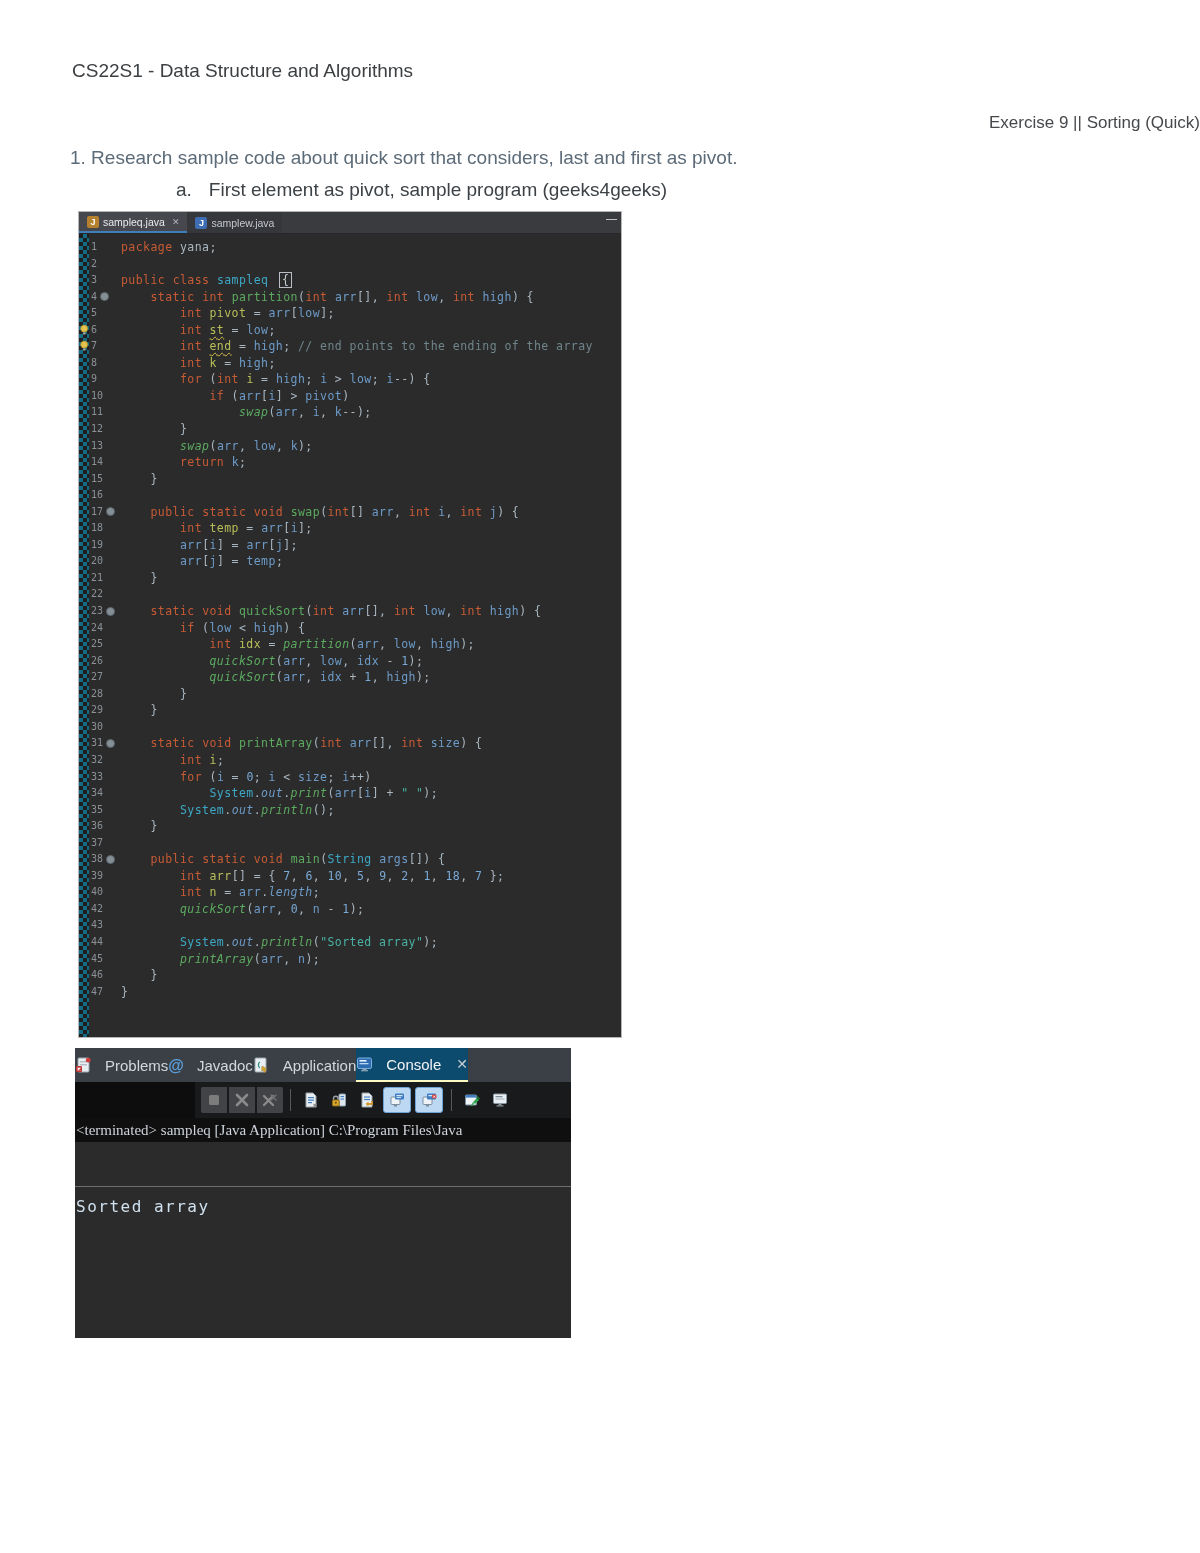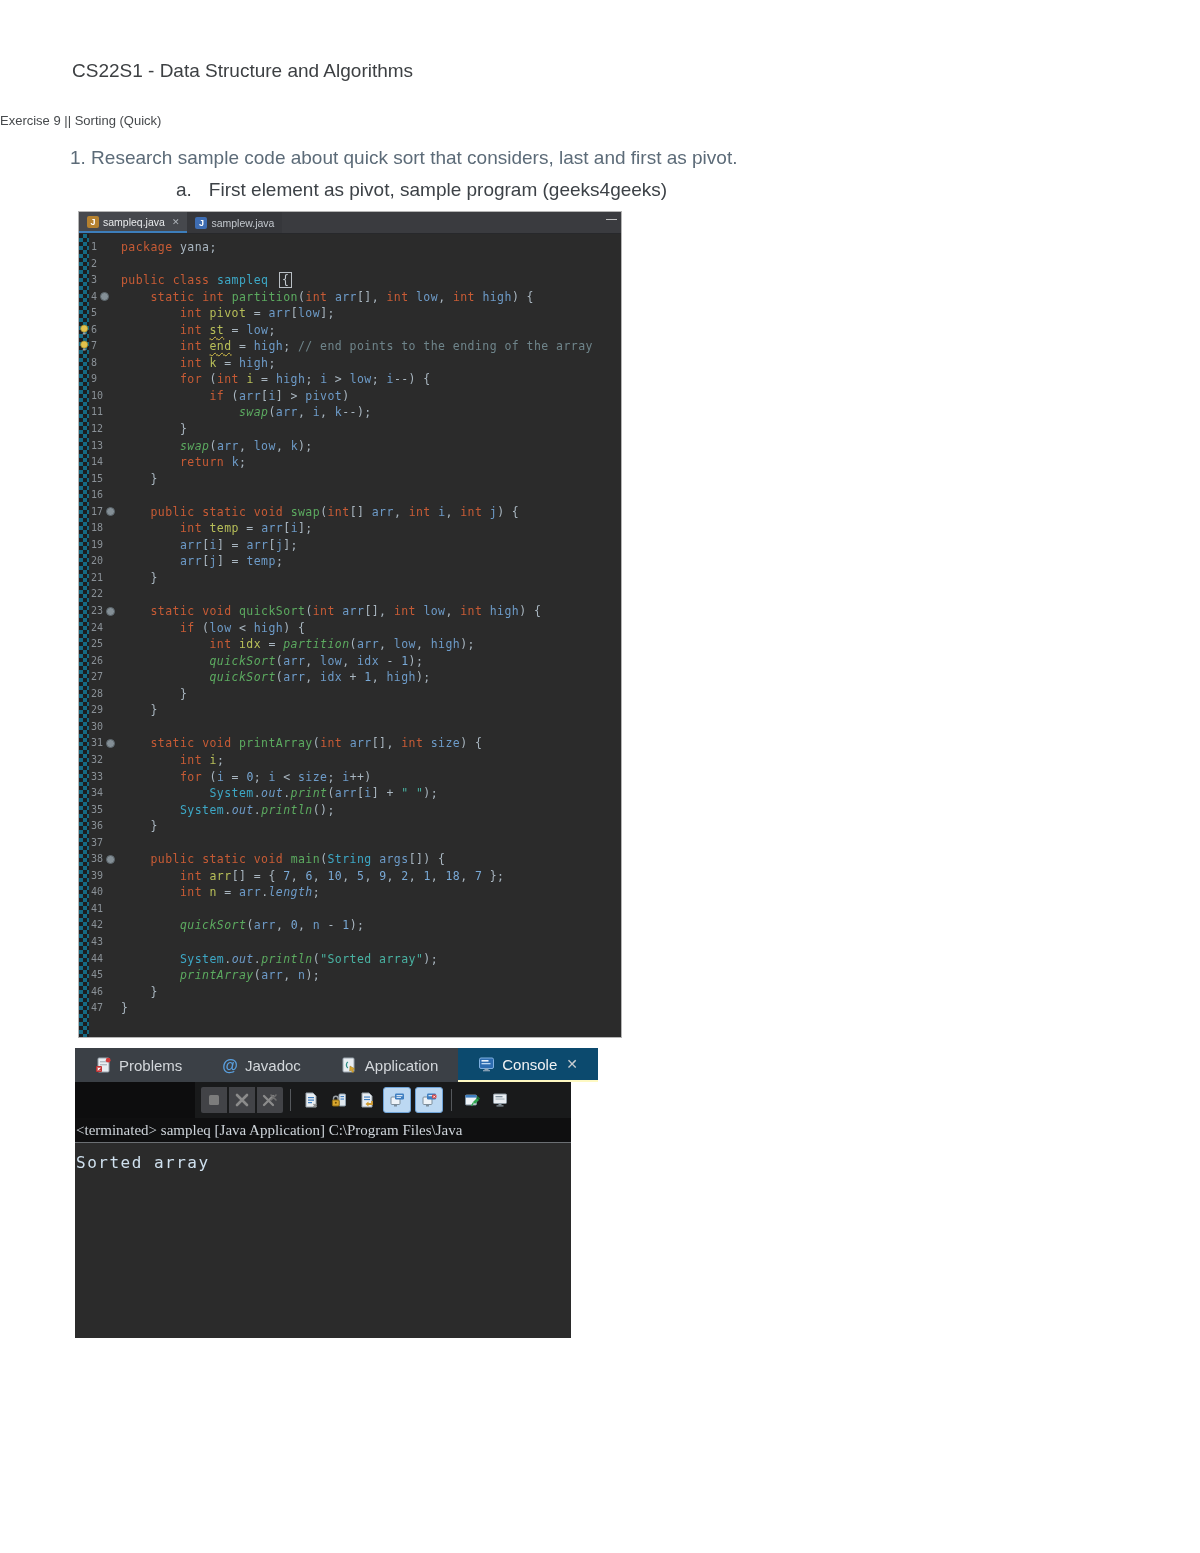--- a/index.html
+++ b/index.html
@@ -1,21 +1,21 @@
 <!DOCTYPE html>
 <html><head>
 <meta charset="utf-8">
 <style>
   html,body{margin:0;padding:0;background:#ffffff;}
   .page{position:relative;width:1200px;height:1553px;background:#ffffff;overflow:hidden;
         font-family:"Liberation Sans",sans-serif;}
 
   
   .hdr{position:absolute;left:72px;top:60px;font-size:19px;color:#3d4043;}
-  .extitle{position:absolute;left:0;top:113px;width:1200px;text-align:left;font-size:13px;color:#46494c;}
+  .extitle{position:absolute;left:0;top:113px;width:1200px;text-align:right;font-size:17px;color:#46494c;}
   .item1{position:absolute;left:70px;top:147px;font-size:19px;color:#5c6b78;}
   .item1a{position:absolute;left:176px;top:179px;font-size:19px;color:#3d4247;}
   .item1a .sub{margin-left:17px;}
 
   
   .editor{position:absolute;left:78px;top:211px;width:544px;height:827px;
           background:#2b2b2b;border:1px solid #b5b5b5;box-sizing:border-box;}
   .etabbar{position:relative;height:21px;background:#3a3b3f;display:flex;align-items:stretch;
            font-size:10.5px;color:#c3c8ce;border-bottom:1px solid #27282b;}
   .etab{display:flex;align-items:center;gap:4px;padding:0 8px;background:#36373b;}
@@ -51,38 +51,38 @@
   .tk-s {color:#49b2a2;}
   .tk-cm{color:#6f858b;}
   .tk-sf{color:#6d9bc8;font-style:italic;}
   .tk-w {color:#b8bf59;text-decoration:underline wavy #d8c24a 1px;text-underline-offset:2px;}
   .tk-b {color:#c3cad0;border:1px solid #b9bfc4;padding:0 2px;margin-left:3px;}
 
   
   .console{position:absolute;left:75px;top:1048px;width:496px;height:290px;background:#2b2b2b;
            display:flex;flex-direction:column;box-sizing:border-box;}
   .ctabbar{height:34px;background:#3b4046;display:flex;align-items:stretch;font-size:15px;color:#d3d7db;}
-  .ctab{display:flex;align-items:center;gap:7px;padding:0 20px;}
+  .ctab{display:flex;align-items:center;gap:13px;padding:0 0;}
   .ctab.active{background:#0c4a6e;color:#f2f3f4;border-bottom:2px solid #fef9c3;box-sizing:border-box;}
   .ctab .cticon{display:inline-flex;width:17px;height:17px;}
   .ctabclose{font-size:14px;color:#c9ccd0;margin-left:2px;}
   .at-glyph{color:#5aa0e0;font-weight:bold;font-size:16px;line-height:17px;}
 
   .ctoolbar{height:36px;background:#191a1b;display:flex;align-items:center;}
   .tbblack{width:120px;height:36px;background:#0d0d0e;}
   .tbtn{display:inline-flex;align-items:center;justify-content:center;width:26px;height:26px;margin:0 1px;}
   .tbtn.grp1{background:#424347;}
   .tbtn.g1first{border-radius:2px 0 0 2px;margin-left:6px;}
   .tbtn.g1last{border-radius:0 2px 2px 0;}
   .tbtn.toggled{background:#bcd8f2;border:1px solid #6ea3d8;border-radius:3px;width:26px;height:24px;margin:0 2px;}
   .tsep{width:1px;height:22px;background:#55585c;margin:0 6px;display:inline-block;}
 
   .cstatus{height:24px;background:#0f0f10;color:#ced4da;font-size:15px;line-height:24px;
            white-space:nowrap;overflow:hidden;padding-left:1px;font-family:Liberation Serif, serif;}
-  .coutput{flex:1;background:#2b2b2b;border-top:1px solid #6b6f73;padding:6px 0 0 1px;}
+  .coutput{flex:1;background:#2b2b2b;border-top:1px solid #6b6f73;padding:6px 0 0 1px;margin-top:44px;}
   .coline{font-family:"DejaVu Sans Mono",monospace;font-size:16px;letter-spacing:1.5px;
           color:#cfe0ee;line-height:27px;white-space:pre;}
 </style>
 </head>
 <body>
 
 <div class="page">
 
   <div class="hdr">CS22S1 - Data Structure and Algorithms</div>
   <div class="extitle">Exercise 9 || Sorting (Quick)</div>
@@ -146,21 +146,20 @@
           <div class="cl"><span class="gut"><span>31</span><span class="mmark"></span></span><span class="codetx"><span class="tk-p">    </span><span class="tk-k">static</span><span class="tk-p"> </span><span class="tk-k">void</span><span class="tk-p"> </span><span class="tk-f">printArray</span><span class="tk-p">(</span><span class="tk-k">int</span><span class="tk-p"> </span><span class="tk-r">arr</span><span class="tk-p">[], </span><span class="tk-k">int</span><span class="tk-p"> </span><span class="tk-r">size</span><span class="tk-p">) {</span></span></div>
           <div class="cl"><span class="gut"><span>32</span></span><span class="codetx"><span class="tk-p">        </span><span class="tk-k">int</span><span class="tk-p"> </span><span class="tk-v">i</span><span class="tk-p">;</span></span></div>
           <div class="cl"><span class="gut"><span>33</span></span><span class="codetx"><span class="tk-p">        </span><span class="tk-k">for</span><span class="tk-p"> (</span><span class="tk-r">i</span><span class="tk-p"> = </span><span class="tk-n">0</span><span class="tk-p">; </span><span class="tk-r">i</span><span class="tk-p"> &lt; </span><span class="tk-r">size</span><span class="tk-p">; </span><span class="tk-r">i</span><span class="tk-p">++)</span></span></div>
           <div class="cl"><span class="gut"><span>34</span></span><span class="codetx"><span class="tk-p">            </span><span class="tk-c">System</span><span class="tk-p">.</span><span class="tk-sf">out</span><span class="tk-p">.</span><span class="tk-fi">print</span><span class="tk-p">(</span><span class="tk-r">arr</span><span class="tk-p">[</span><span class="tk-r">i</span><span class="tk-p">] + </span><span class="tk-s">" "</span><span class="tk-p">);</span></span></div>
           <div class="cl"><span class="gut"><span>35</span></span><span class="codetx"><span class="tk-p">        </span><span class="tk-c">System</span><span class="tk-p">.</span><span class="tk-sf">out</span><span class="tk-p">.</span><span class="tk-fi">println</span><span class="tk-p">();</span></span></div>
           <div class="cl"><span class="gut"><span>36</span></span><span class="codetx"><span class="tk-p">    }</span></span></div>
           <div class="cl"><span class="gut"><span>37</span></span><span class="codetx"></span></div>
           <div class="cl"><span class="gut"><span>38</span><span class="mmark"></span></span><span class="codetx"><span class="tk-p">    </span><span class="tk-k">public</span><span class="tk-p"> </span><span class="tk-k">static</span><span class="tk-p"> </span><span class="tk-k">void</span><span class="tk-p"> </span><span class="tk-f">main</span><span class="tk-p">(</span><span class="tk-c">String</span><span class="tk-p"> </span><span class="tk-r">args</span><span class="tk-p">[]) {</span></span></div>
           <div class="cl"><span class="gut"><span>39</span></span><span class="codetx"><span class="tk-p">        </span><span class="tk-k">int</span><span class="tk-p"> </span><span class="tk-v">arr</span><span class="tk-p">[] = { </span><span class="tk-n">7</span><span class="tk-p">, </span><span class="tk-n">6</span><span class="tk-p">, </span><span class="tk-n">10</span><span class="tk-p">, </span><span class="tk-n">5</span><span class="tk-p">, </span><span class="tk-n">9</span><span class="tk-p">, </span><span class="tk-n">2</span><span class="tk-p">, </span><span class="tk-n">1</span><span class="tk-p">, </span><span class="tk-n">18</span><span class="tk-p">, </span><span class="tk-n">7</span><span class="tk-p"> };</span></span></div>
           <div class="cl"><span class="gut"><span>40</span></span><span class="codetx"><span class="tk-p">        </span><span class="tk-k">int</span><span class="tk-p"> </span><span class="tk-v">n</span><span class="tk-p"> = </span><span class="tk-r">arr</span><span class="tk-p">.</span><span class="tk-sf">length</span><span class="tk-p">;</span></span></div>
-          <div class="cl"><span class="gut"><span>41</span></span><span class="codetx"></span></div>
           <div class="cl"><span class="gut"><span>42</span></span><span class="codetx"><span class="tk-p">        </span><span class="tk-fi">quickSort</span><span class="tk-p">(</span><span class="tk-r">arr</span><span class="tk-p">, </span><span class="tk-n">0</span><span class="tk-p">, </span><span class="tk-r">n</span><span class="tk-p"> - </span><span class="tk-n">1</span><span class="tk-p">);</span></span></div>
           <div class="cl"><span class="gut"><span>43</span></span><span class="codetx"></span></div>
           <div class="cl"><span class="gut"><span>44</span></span><span class="codetx"><span class="tk-p">        </span><span class="tk-c">System</span><span class="tk-p">.</span><span class="tk-sf">out</span><span class="tk-p">.</span><span class="tk-fi">println</span><span class="tk-p">(</span><span class="tk-s">"Sorted array"</span><span class="tk-p">);</span></span></div>
           <div class="cl"><span class="gut"><span>45</span></span><span class="codetx"><span class="tk-p">        </span><span class="tk-fi">printArray</span><span class="tk-p">(</span><span class="tk-r">arr</span><span class="tk-p">, </span><span class="tk-r">n</span><span class="tk-p">);</span></span></div>
           <div class="cl"><span class="gut"><span>46</span></span><span class="codetx"><span class="tk-p">    }</span></span></div>
           <div class="cl"><span class="gut"><span>47</span></span><span class="codetx"><span class="tk-p">}</span></span></div>
         </div>
     </div>
   </div>
 

